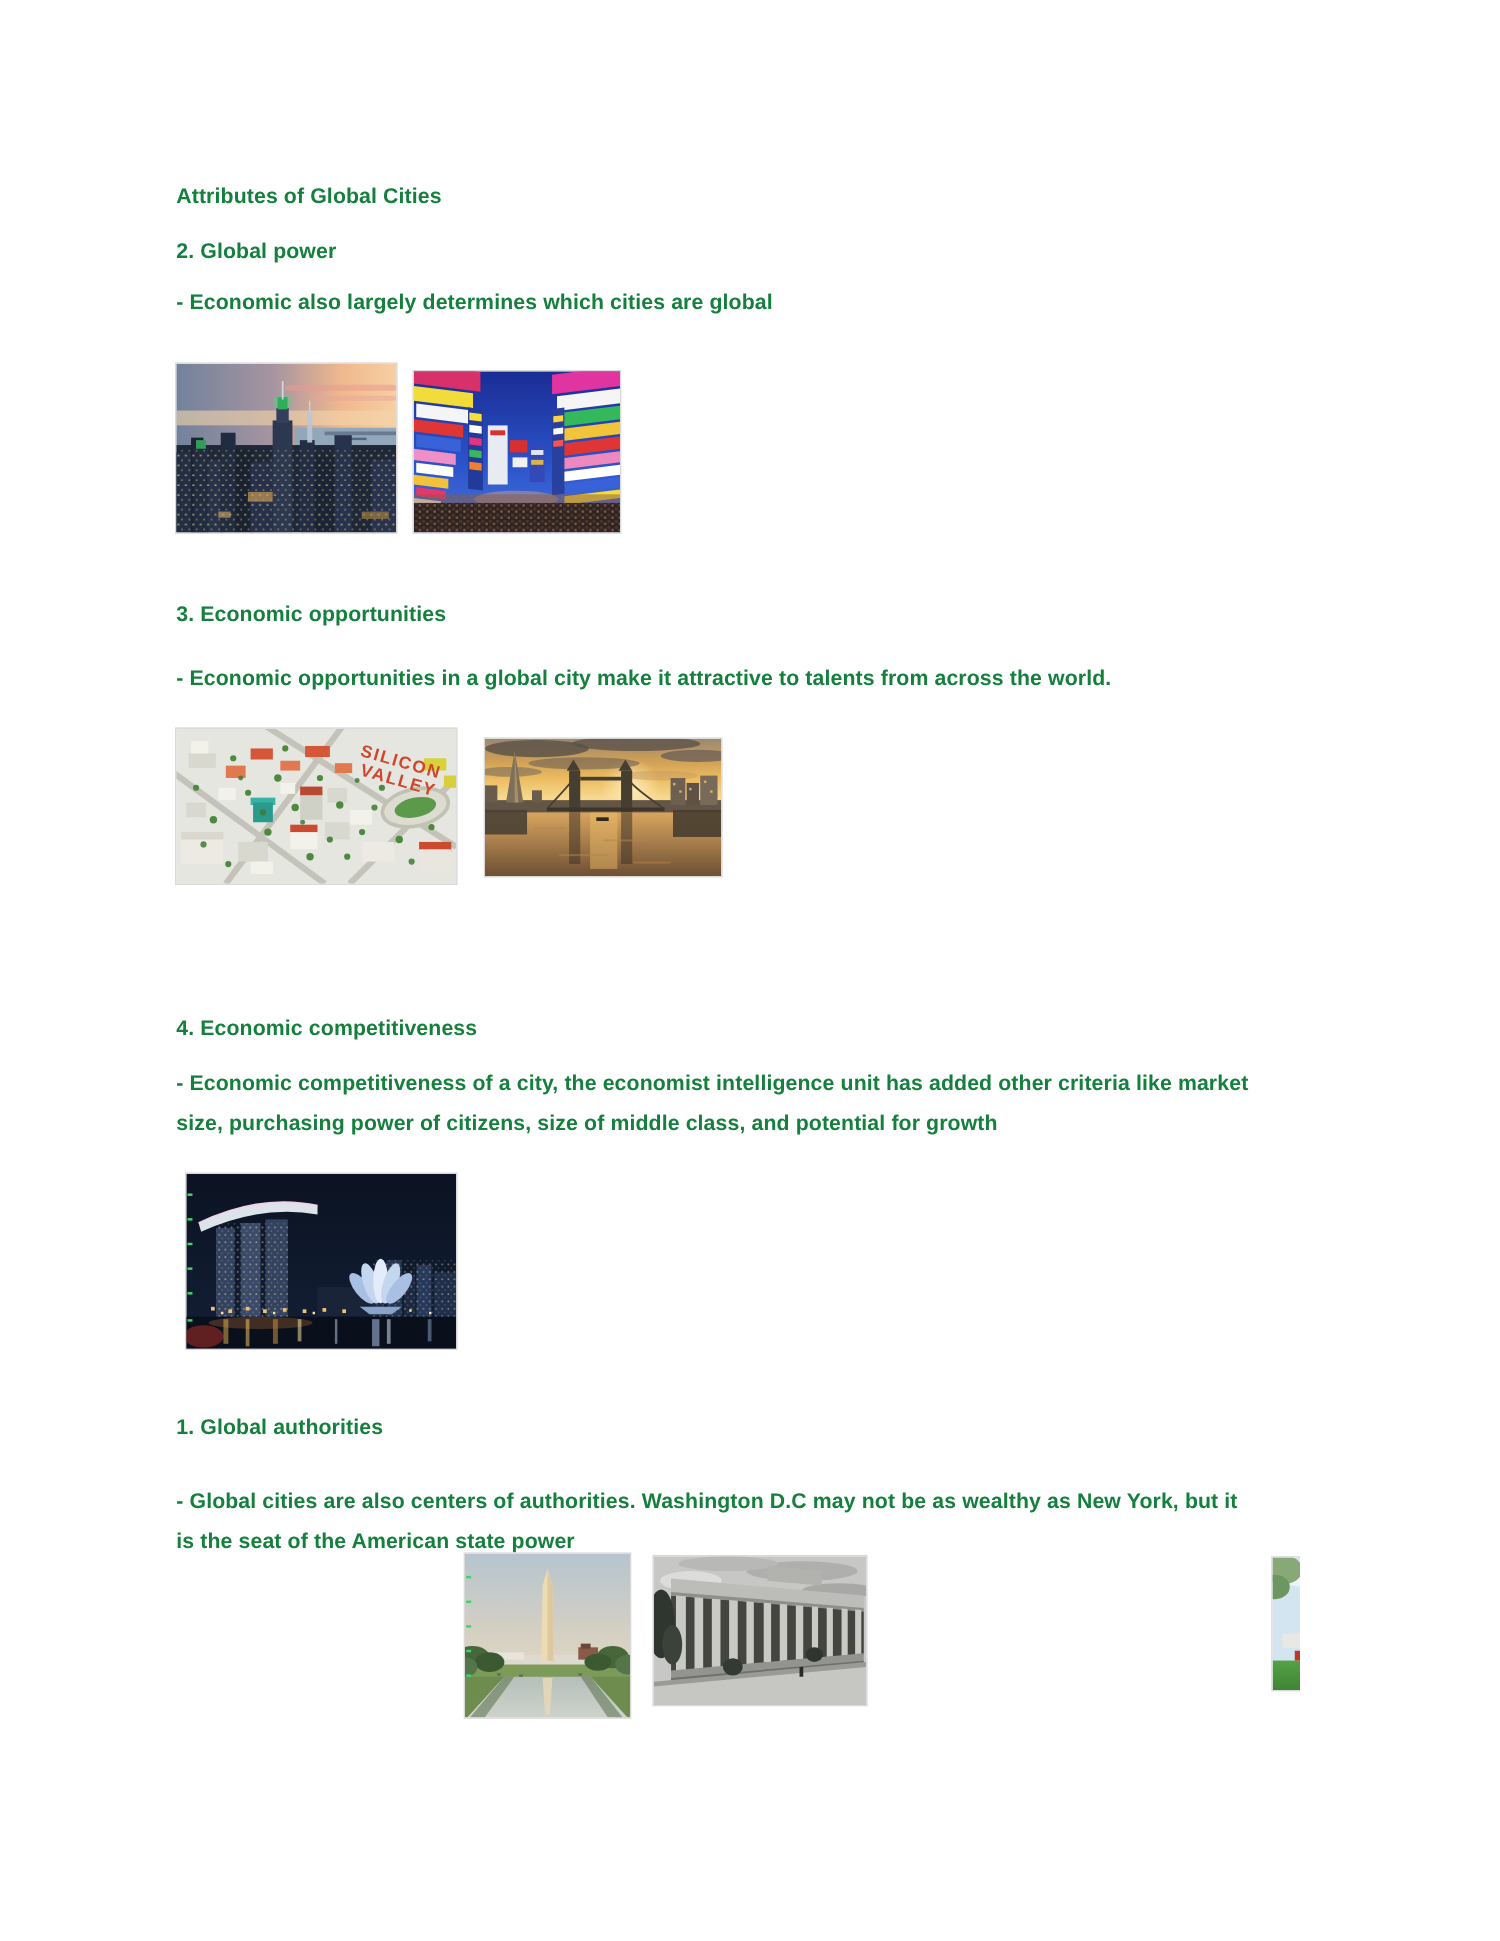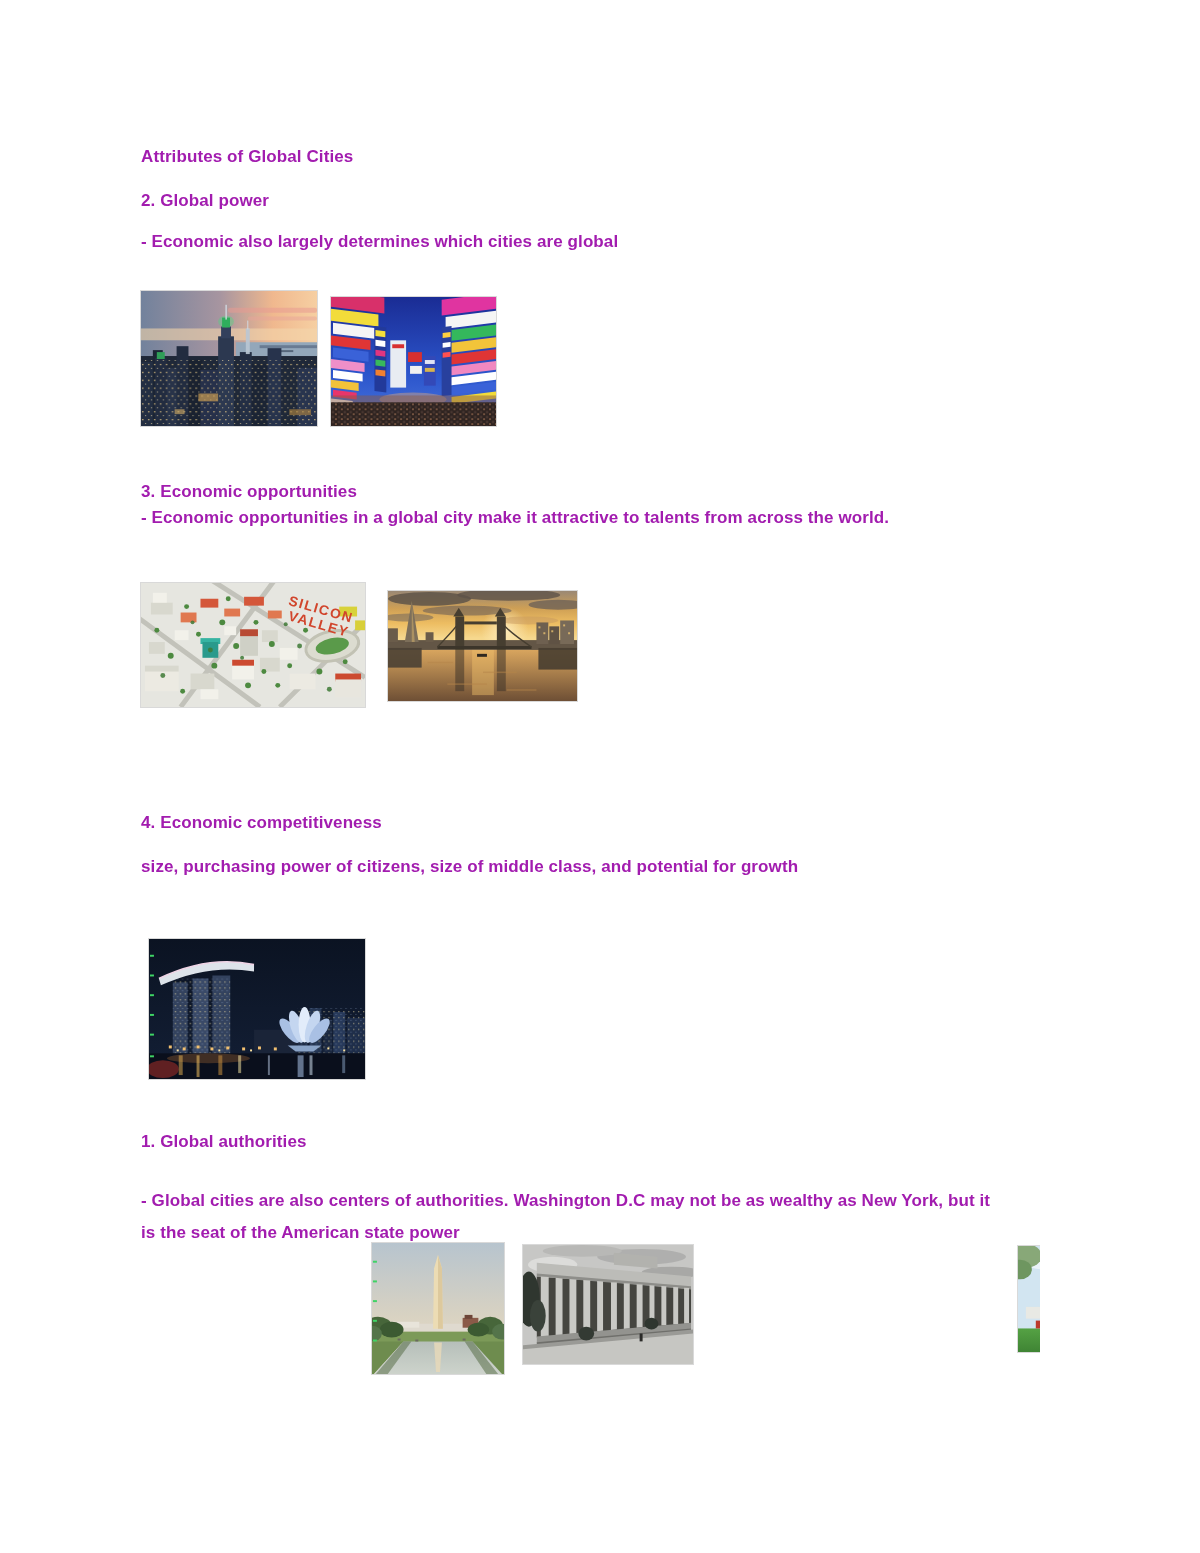--- a/index.html
+++ b/index.html
@@ -1,21 +1,21 @@
 <!DOCTYPE html>
 <html><head>
 <meta charset="utf-8">
 <style>
   html,body{margin:0;padding:0;background:#ffffff;}
   .page{
     position:relative;
     width:1040px;height:1553px;
     background:#ffffff;
     font-family:"Liberation Sans", sans-serif;
-    color:#a21caf;
+    color:#15803d;
     overflow:hidden;
   }
   .tline{
     position:absolute;left:141px;
     font-size:17px;font-weight:600;letter-spacing:0.1px;
     line-height:22px;white-space:pre;
   }
   .title{font-weight:700;}
   .para{position:absolute;left:141px;}
   .para .bl{font-size:17px;font-weight:600;letter-spacing:0.1px;line-height:32px;white-space:pre;}
@@ -30,24 +30,25 @@
 <body>
 
 <div class="page">
 
   <div class="tline title" style="top:146px">Attributes of Global Cities</div>
 
   <div class="tline" style="top:190px">2. Global power</div>
   <div class="tline" style="top:231px">- Economic also largely determines which cities are global</div>
 
   <div class="tline" style="top:481px">3. Economic opportunities</div>
-  <div class="tline" style="top:507px">- Economic opportunities in a global city make it attractive to talents from across the world.</div>
+  <div class="tline" style="top:532px">- Economic opportunities in a global city make it attractive to talents from across the world.</div>
 
   <div class="tline" style="top:812px">4. Economic competitiveness</div>
   <div class="para" style="top:851px">
+    <div class="bl">- Economic competitiveness of a city, the economist intelligence unit has added other criteria like market</div>
     <div class="bl">size, purchasing power of citizens, size of middle class, and potential for growth</div>
   </div>
 
   <div class="tline" style="top:1131px">1. Global authorities</div>
   <div class="para" style="top:1185px">
     <div class="bl">- Global cities are also centers of authorities. Washington D.C may not be as wealthy as New York, but it</div>
     <div class="bl">is the seat of the American state power</div>
   </div>
 
   <figure class="ph" style="left:140px;top:290px;width:178px;height:137px">

